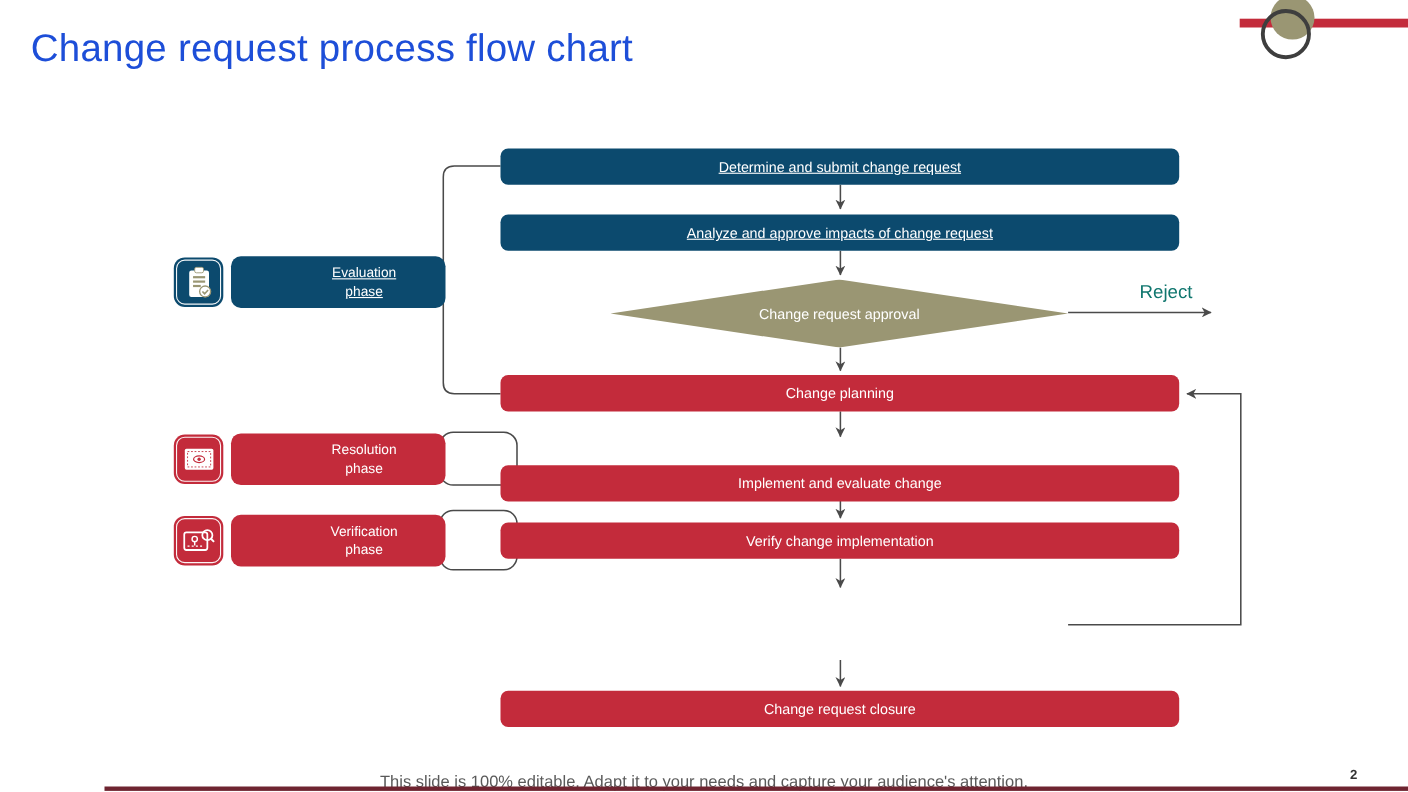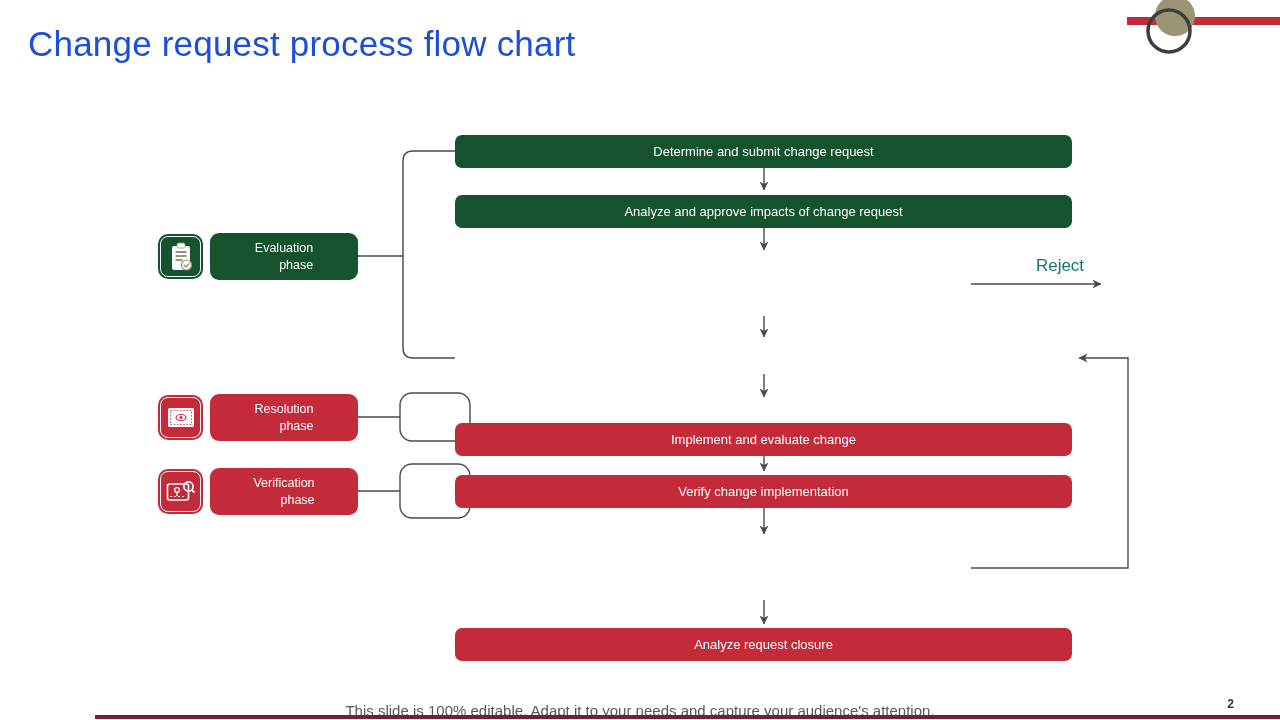--- a/index.html
+++ b/index.html
@@ -16,34 +16,34 @@
     color: #595959;
   }
   
   .connectors { position: absolute; left: 0; top: 0; z-index: 1; pointer-events: none; }
   
   .process {
     position: absolute; left: 455px; width: 617px; height: 33px; border-radius: 7px;
     display: flex; align-items: center; justify-content: center;
     color: #fff; font-size: 13px; z-index: 2;
   }
-  .olive { background: #14532d; }
+  .olive { background: #0c4a6e; text-decoration: underline; }
   .red { background: #C32B3B; }
   
   .diamond-wrap { position: absolute; left: 555px; width: 416px; height: 62px; z-index: 2; }
   .diamond-wrap svg { position: absolute; inset: 0; }
   .diamond-label {
     position: absolute; inset: 0; display: flex; align-items: center; justify-content: center;
     color: #fff; font-size: 13px;
   }
   
   .phase-box {
     position: absolute; left: 210px; width: 148px; height: 47px; border-radius: 9px;
-    display: flex; align-items: center; justify-content: center; text-align: right;
-    color: #fff; font-size: 12.5px; line-height: 1.3; white-space: pre-line; z-index: 2;
+    display: flex; align-items: center; justify-content: center; text-align: center;
+    color: #fff; font-size: 12.5px; line-height: 1.3; white-space: pre-line; z-index: 2; padding-left: 47px;
   }
   .icon-tile {
     position: absolute; left: 158px; width: 45px; height: 45px; border-radius: 10px;
     display: flex; align-items: center; justify-content: center; z-index: 2;
   }
   .icon-tile::after {
     content: ""; position: absolute; inset: 2px; border: 1.5px solid rgba(255,255,255,0.95);
     border-radius: 8px;
   }
   .reject-label {
@@ -101,28 +101,35 @@
       <line x1="358" y1="417" x2="400" y2="417"></line>
 
       <rect x="400" y="464" width="70" height="54" rx="12" fill="#ffffff"></rect>
       <line x1="358" y1="491" x2="400" y2="491"></line>
     </g>
   </svg>
 
   <div class="process olive" style="top:135px">Determine and submit change request</div>
   <div class="process olive" style="top:195px">Analyze and approve impacts of change request</div>
 
+  <div class="diamond-wrap" style="top:254px">
+    <svg width="416" height="62" viewBox="0 0 416 62">
+      <polygon points="208,0 416,31 208,62 0,31" fill="#9A9673"></polygon>
+    </svg>
+    <div class="diamond-label">Change request approval</div>
+  </div>
 
   <div class="reject-label">Reject</div>
 
+  <div class="process red" style="top:341px">Change planning</div>
   <div class="process red" style="top:423px">Implement and evaluate change</div>
   <div class="process red" style="top:475px">Verify change implementation</div>
 
 
-  <div class="process red" style="top:628px">Analyze request closure</div>
+  <div class="process red" style="top:628px">Change request closure</div>
 
   <div class="icon-tile olive" style="top:234px">
     <svg width="26" height="30" viewBox="0 0 26 30">
       <rect x="4" y="4" width="18" height="24" rx="2" fill="#ffffff"></rect>
       <rect x="9" y="1" width="8" height="5" rx="1.5" fill="#ffffff" stroke="#9A9673" stroke-width="0.8"></rect>
       <rect x="7.5" y="9" width="11" height="2" fill="#9A9673"></rect>
       <rect x="7.5" y="13" width="11" height="2" fill="#9A9673"></rect>
       <rect x="7.5" y="17" width="7" height="2" fill="#9A9673"></rect>
       <circle cx="18.5" cy="23" r="5" fill="#ffffff" stroke="#9A9673" stroke-width="1.2"></circle>
       <path d="M16 23 l2 2 l3.2 -3.4" fill="none" stroke="#9A9673" stroke-width="1.5"></path>

